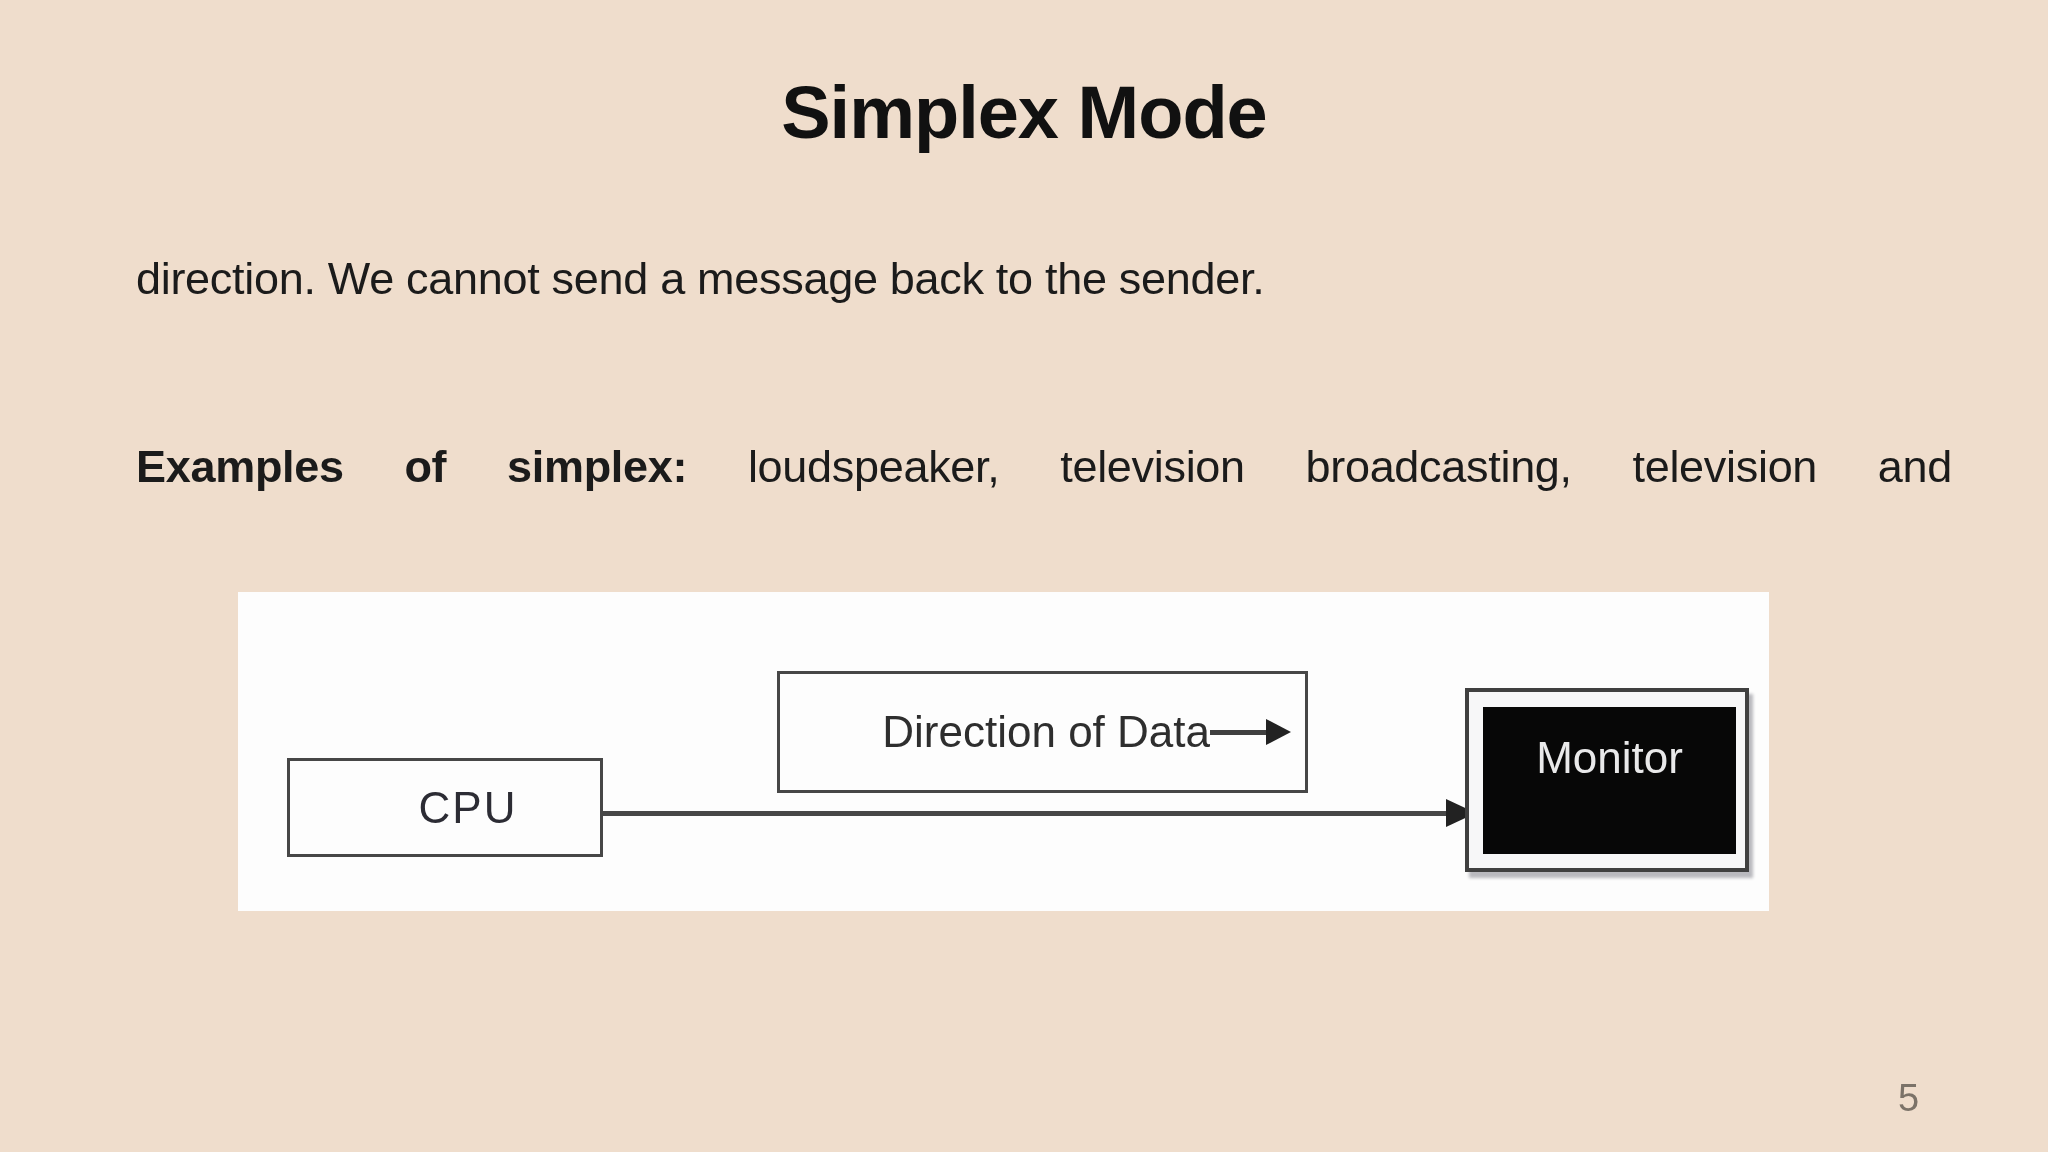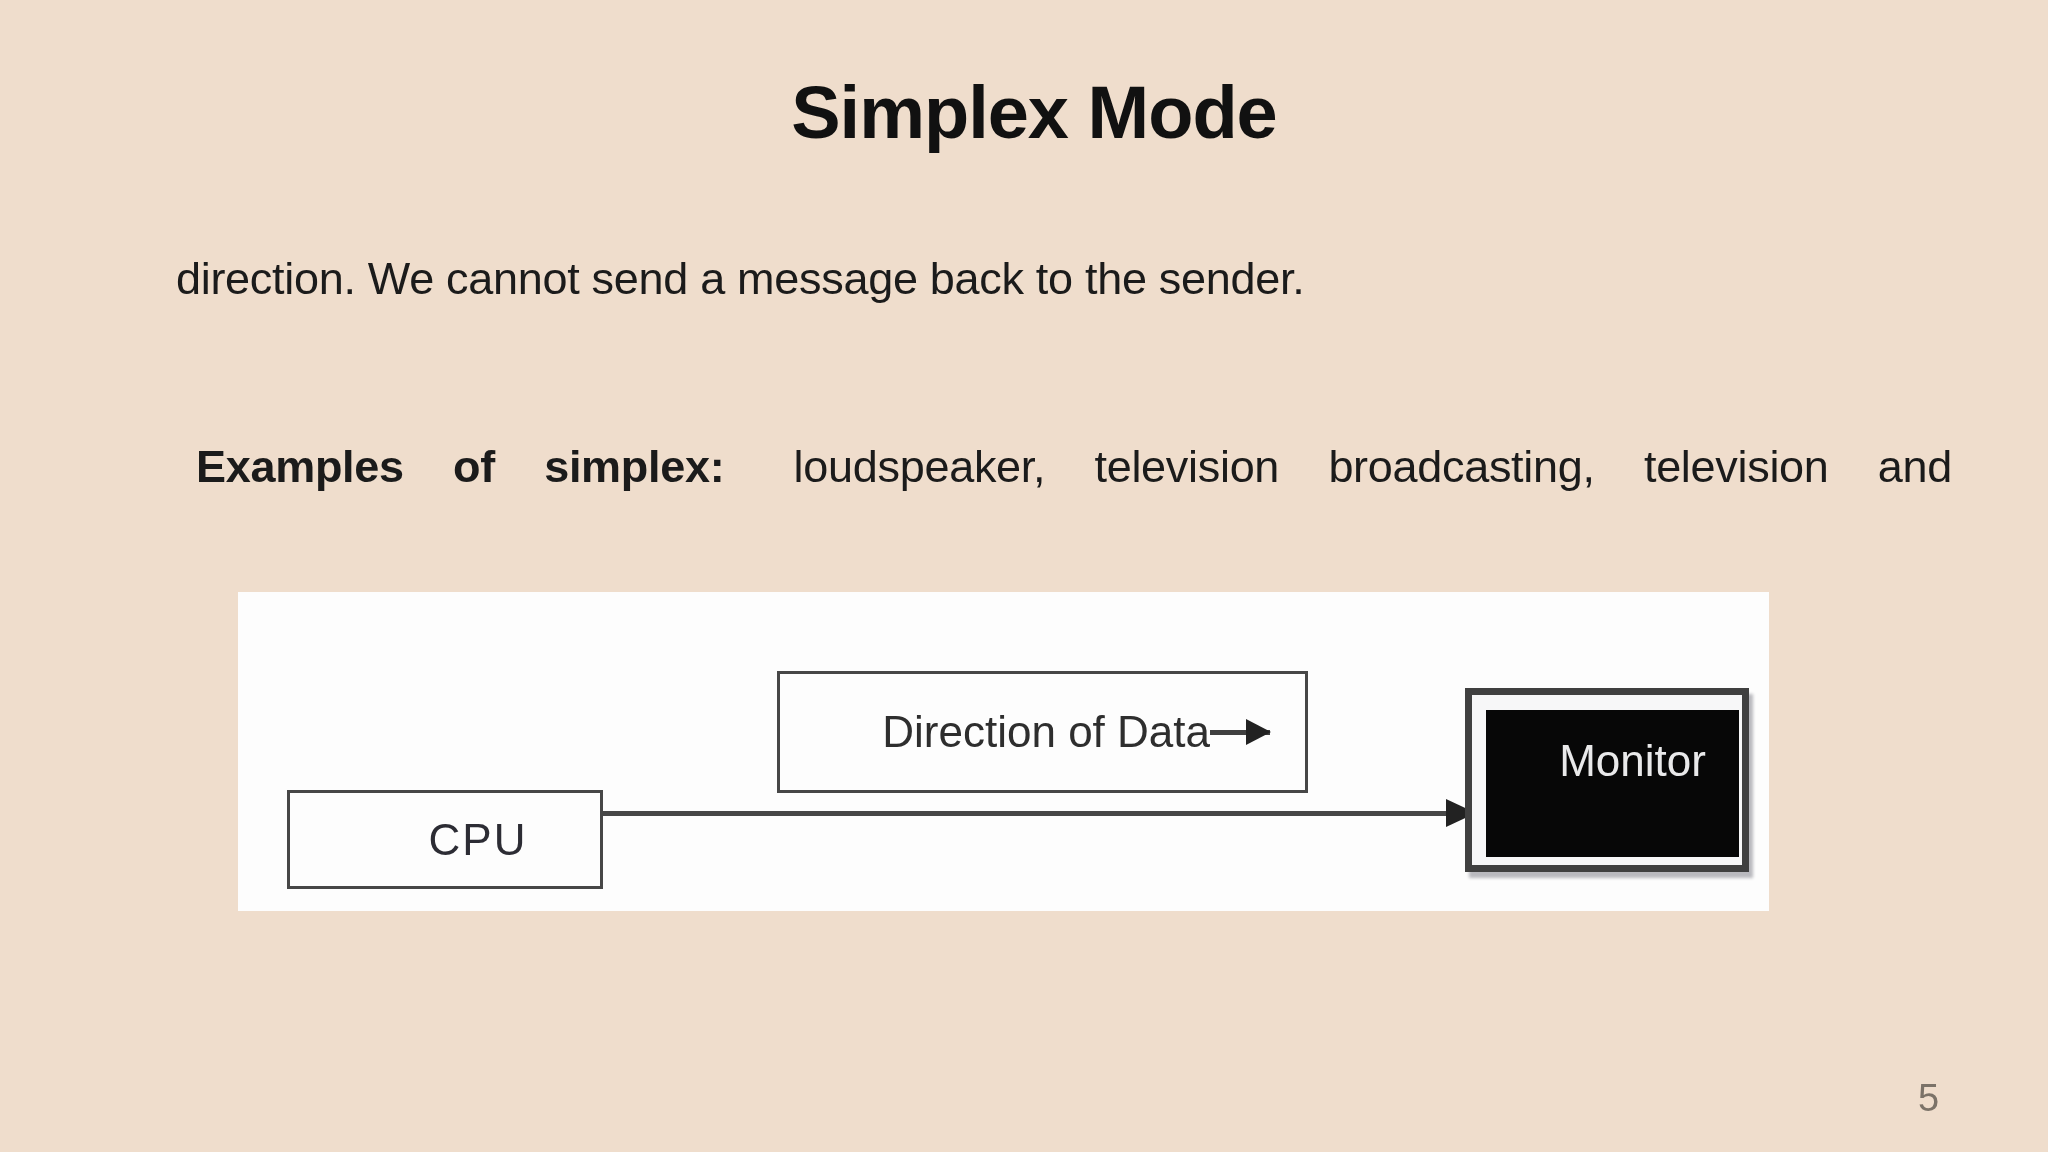--- a/index.html
+++ b/index.html
@@ -1,16 +1,16 @@
 <!DOCTYPE html>
 <html><head>
 <meta charset="utf-8">
 <style>
   html, body { margin: 0; padding: 0; }
-  * { box-sizing: border-box; padding-left: 20px; }
+  * { box-sizing: border-box; }
 
   .slide {
     position: relative;
     width: 2048px;
     height: 1152px;
     background: #efddcc;
     font-family: "Liberation Sans", sans-serif;
     overflow: hidden;
   }
 
@@ -71,21 +71,20 @@
     border: 3px solid #474747;
     background: #fdfdfd;
     display: flex;
     align-items: center;
     justify-content: center;
     padding-left: 46px;
     font-size: 44px;
     letter-spacing: 2px;
     color: #2c2c34;
     font-weight: 400;
-    margin-top: 32px;
   }
 
   .direction-box {
     position: absolute;
     left: 539px;
     top: 79px;
     width: 531px;
     height: 122px;
     border: 3px solid #474747;
     background: #fdfdfd;
@@ -124,21 +123,21 @@
   }
 
   
   .monitor-frame {
     position: absolute;
     left: 1227px;
     top: 96px;
     width: 284px;
     height: 184px;
     background: #f7f7f8;
-    border: 7px solid #404040;
+    border: 4px solid #404040;
     box-shadow: 4px 6px 3px #b9b9be;
   }
   .monitor-screen {
     position: absolute;
     left: 14px;
     top: 15px;
     width: 253px;
     height: 147px;
     background: #070707;
     color: #e9e9ea;

